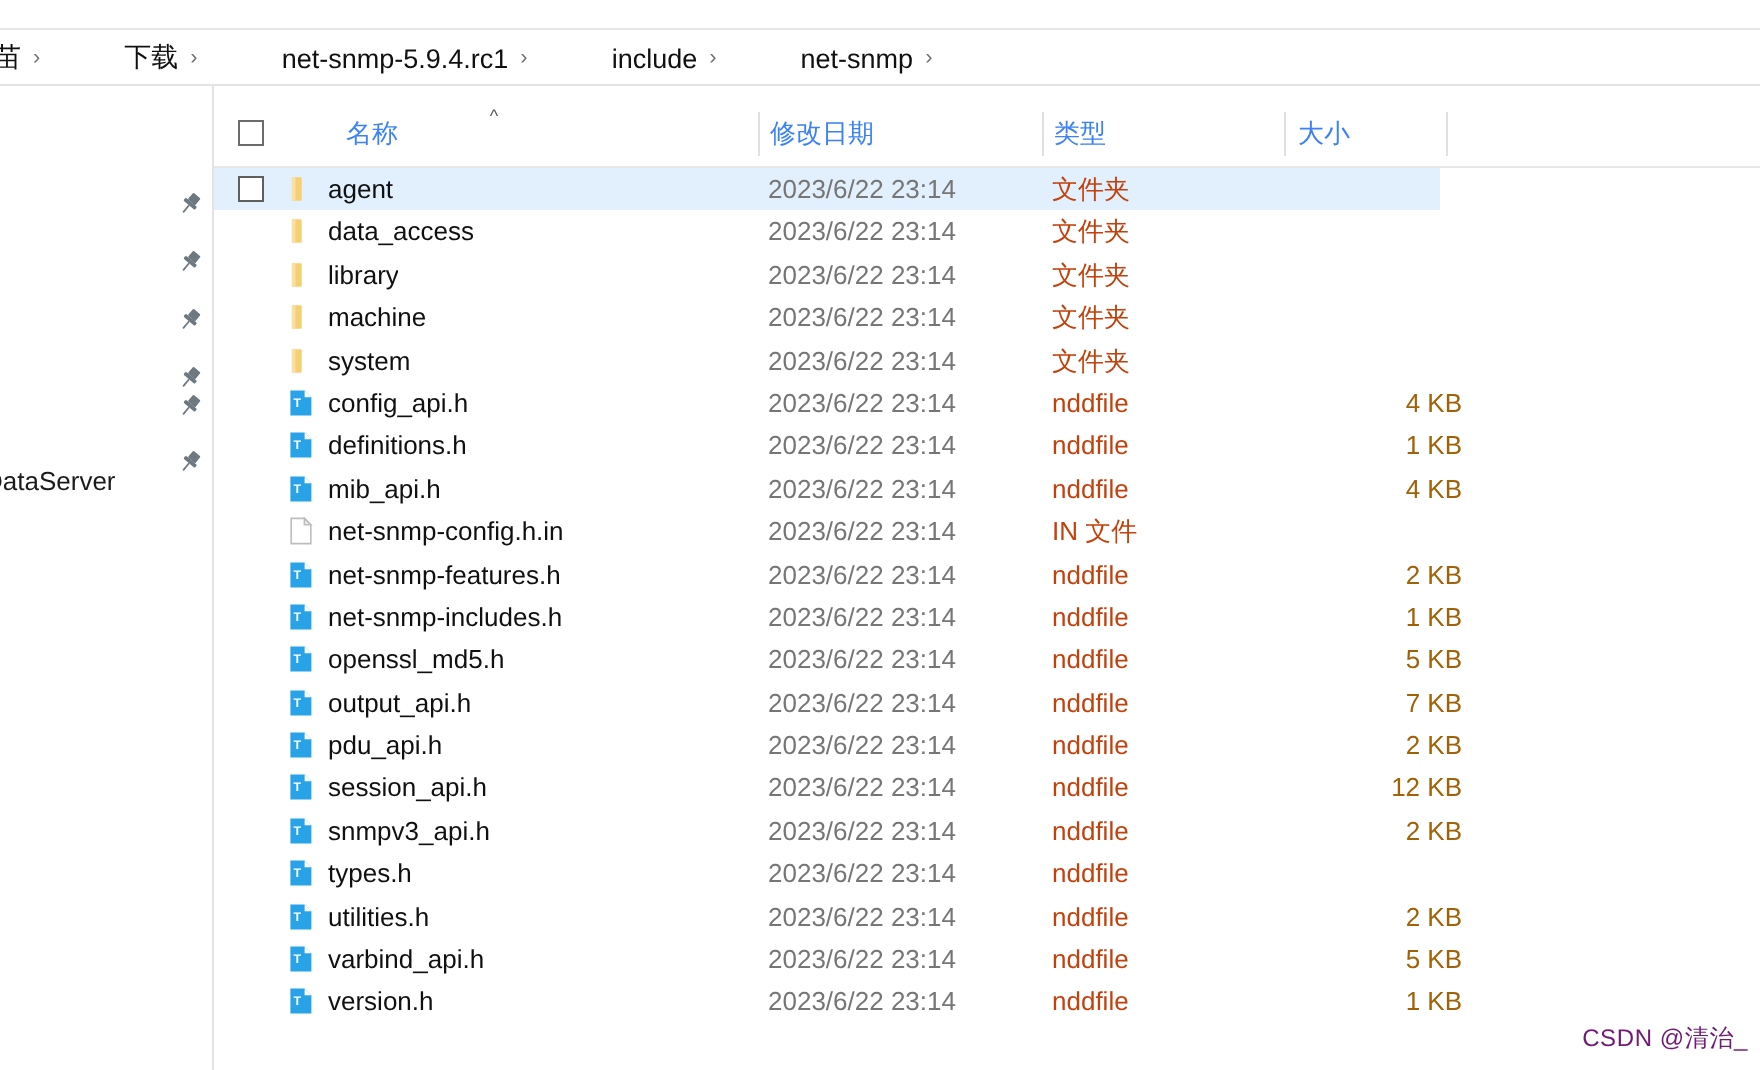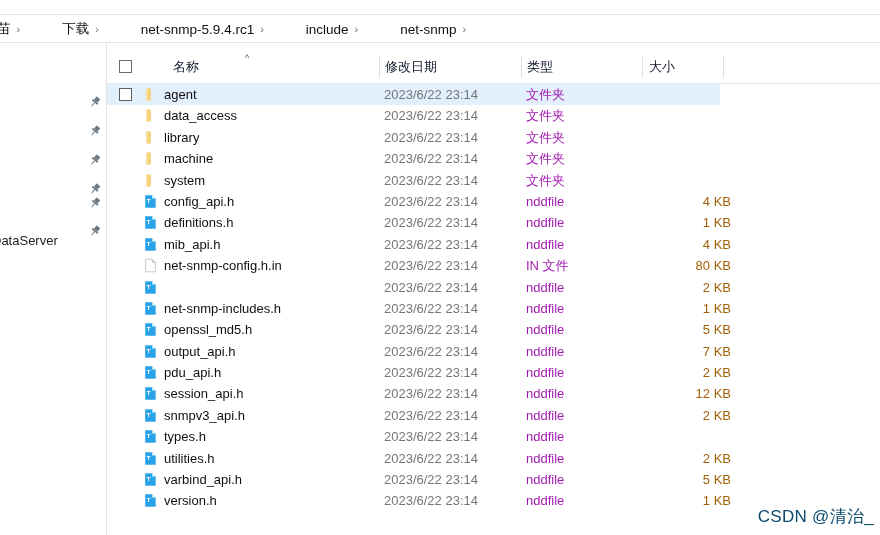--- a/index.html
+++ b/index.html
@@ -107,21 +107,21 @@
     left: 0; top: 40px;
     width: 773px; height: 1px;
     background: #e7e7e7;
   }
   .col-head {
     position: absolute;
     top: 0;
     height: 32px;
     line-height: 32px;
     font-size: 13px;
-    color: #0f172a;
+    color: #3b82f6;
     white-space: nowrap;
   }
   .col-sep {
     position: absolute;
     top: 5px;
     width: 1px; height: 22px;
     background: #e0e0e0;
   }
   #select-all-checkbox {
     position: absolute;
@@ -174,29 +174,29 @@
     position: absolute;
     top: 0;
     height: 21.4px;
     line-height: 21.4px;
     font-size: 13px;
     white-space: nowrap;
     overflow: hidden;
   }
   .cell-name  { left: 57px;  color: #101010; }
   .cell-date  { left: 277px; color: #767676; }
-  .cell-type  { left: 419px; color: #a21caf; }
+  .cell-type  { left: 419px; color: #c2410c; }
   .cell-size  { left: 485px; width: 139px; text-align: right; color: #a16207; }
 
   
   #watermark {
     position: absolute;
     right: 6px; bottom: 7px;
-    font-size: 17px;
-    color: #0c4a6e;
+    font-size: 12px;
+    color: #701a75;
     white-space: nowrap;
     letter-spacing: 0.3px;
   }
 </style>
 </head>
 <body>
 
 <div id="bc-line-top"></div>
 <div id="breadcrumb-bar">
     <span class="crumb clipped">苗</span>
@@ -394,30 +394,30 @@
       <div class="file-row">
         <div class="row-icon">
           <svg width="15" height="15" viewBox="0 0 15 15">
             <path d="M2.6 1.2h6.6l3.2 3.2v9.4H2.6z" fill="#ffffff" stroke="#bdbdbd" stroke-width="0.8"></path>
             <path d="M9.2 1.2l3.2 3.2H9.2z" fill="#ebebeb" stroke="#bdbdbd" stroke-width="0.8"></path>
           </svg>
         </div>
         <div class="cell cell-name">net-snmp-config.h.in</div>
         <div class="cell cell-date">2023/6/22 23:14</div>
         <div class="cell cell-type">IN 文件</div>
-        <div class="cell cell-size">80 KB</div>
-      </div>
-      <div class="file-row">
-        <div class="row-icon">
-          <svg width="15" height="15" viewBox="0 0 15 15">
-            <path d="M2.2 1.2h7.1l3.4 3.4v9.2H2.2z" fill="#29a3e8"></path>
-            <path d="M9.3 1.2l3.4 3.4H9.3z" fill="#ffffff"></path>
-            <text x="5.6" y="9.4" font-family="Liberation Sans, sans-serif" font-size="6.2" font-weight="bold" fill="#ffffff" text-anchor="middle">T</text>
-          </svg>
-        </div>
+      </div>
+      <div class="file-row">
+        <div class="row-icon">
+          <svg width="15" height="15" viewBox="0 0 15 15">
+            <path d="M2.2 1.2h7.1l3.4 3.4v9.2H2.2z" fill="#29a3e8"></path>
+            <path d="M9.3 1.2l3.4 3.4H9.3z" fill="#ffffff"></path>
+            <text x="5.6" y="9.4" font-family="Liberation Sans, sans-serif" font-size="6.2" font-weight="bold" fill="#ffffff" text-anchor="middle">T</text>
+          </svg>
+        </div>
+        <div class="cell cell-name">net-snmp-features.h</div>
         <div class="cell cell-date">2023/6/22 23:14</div>
         <div class="cell cell-type">nddfile</div>
         <div class="cell cell-size">2 KB</div>
       </div>
       <div class="file-row">
         <div class="row-icon">
           <svg width="15" height="15" viewBox="0 0 15 15">
             <path d="M2.2 1.2h7.1l3.4 3.4v9.2H2.2z" fill="#29a3e8"></path>
             <path d="M9.3 1.2l3.4 3.4H9.3z" fill="#ffffff"></path>
             <text x="5.6" y="9.4" font-family="Liberation Sans, sans-serif" font-size="6.2" font-weight="bold" fill="#ffffff" text-anchor="middle">T</text>

